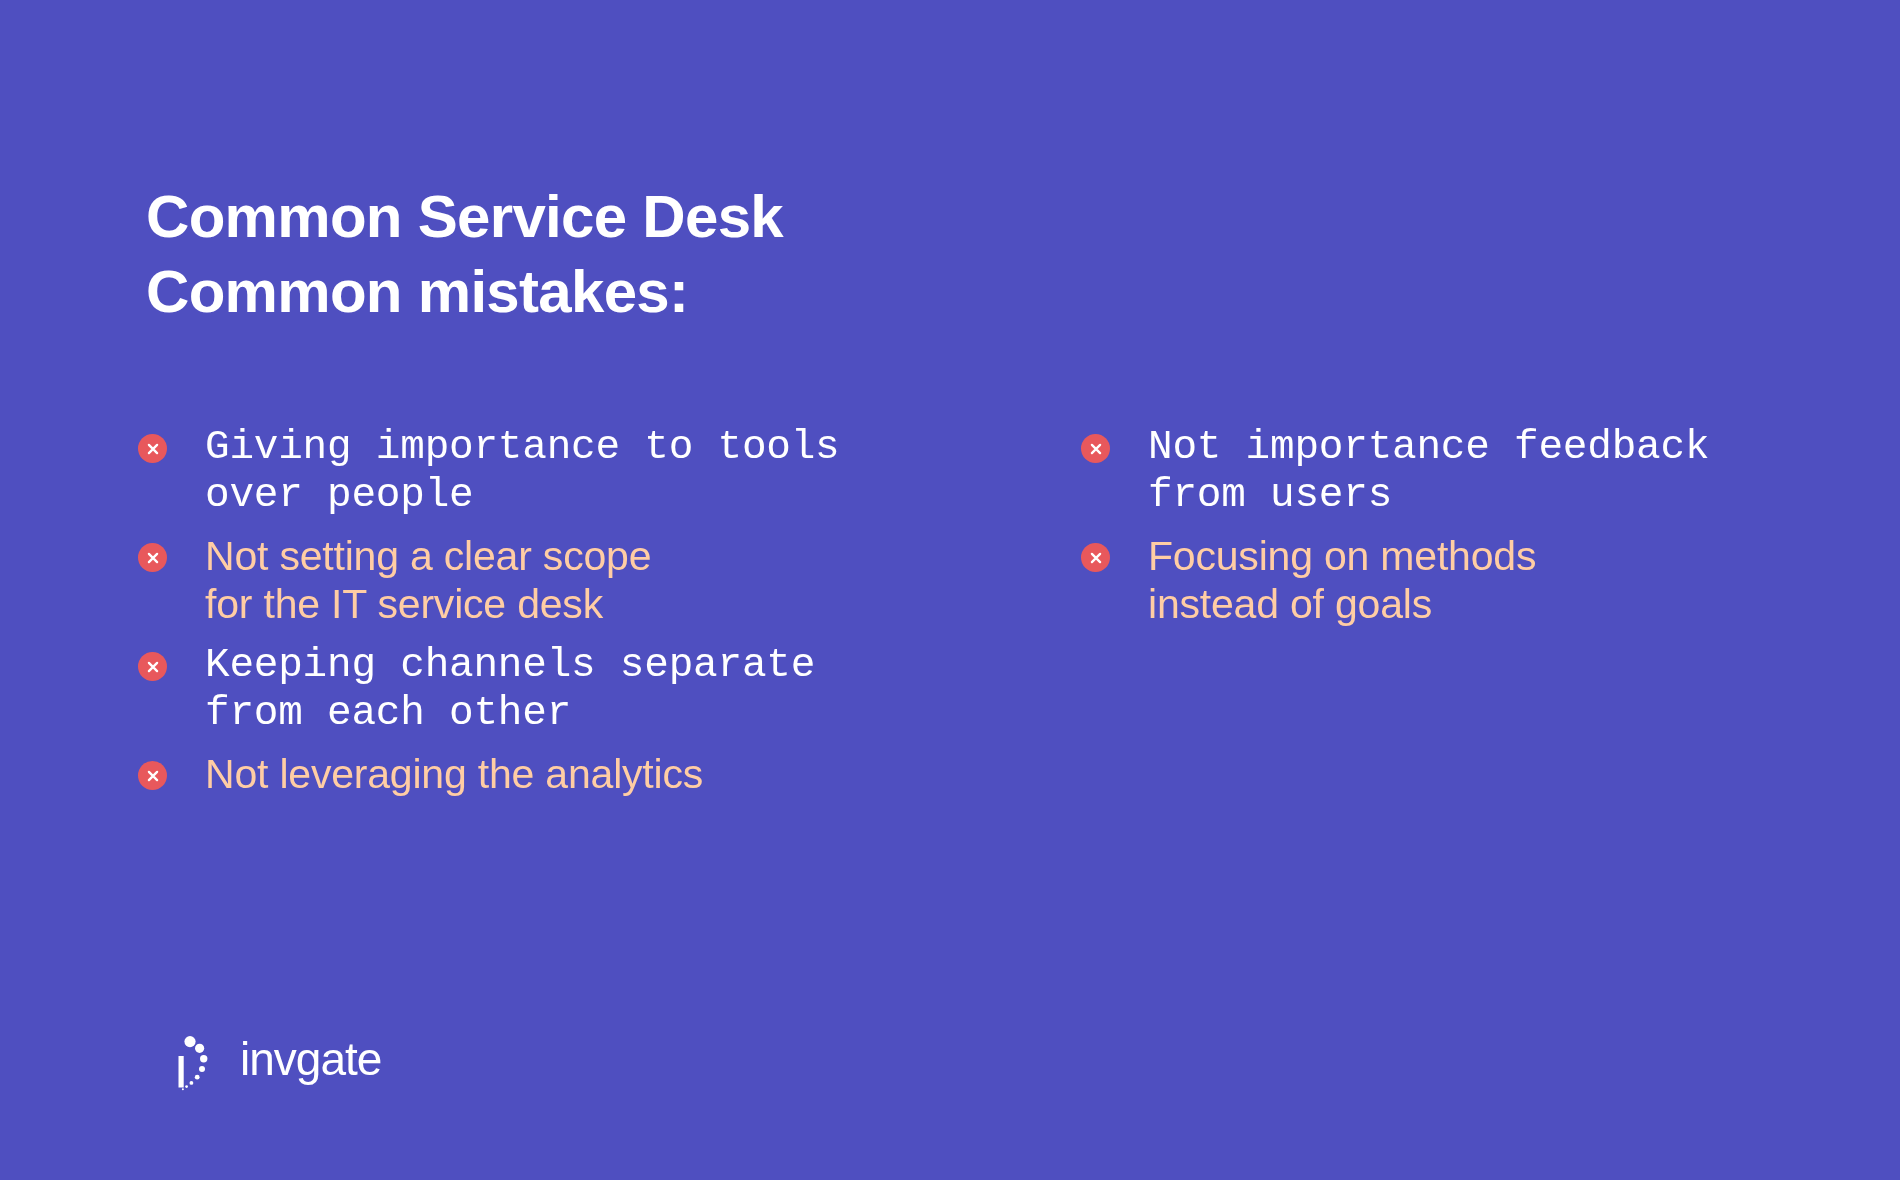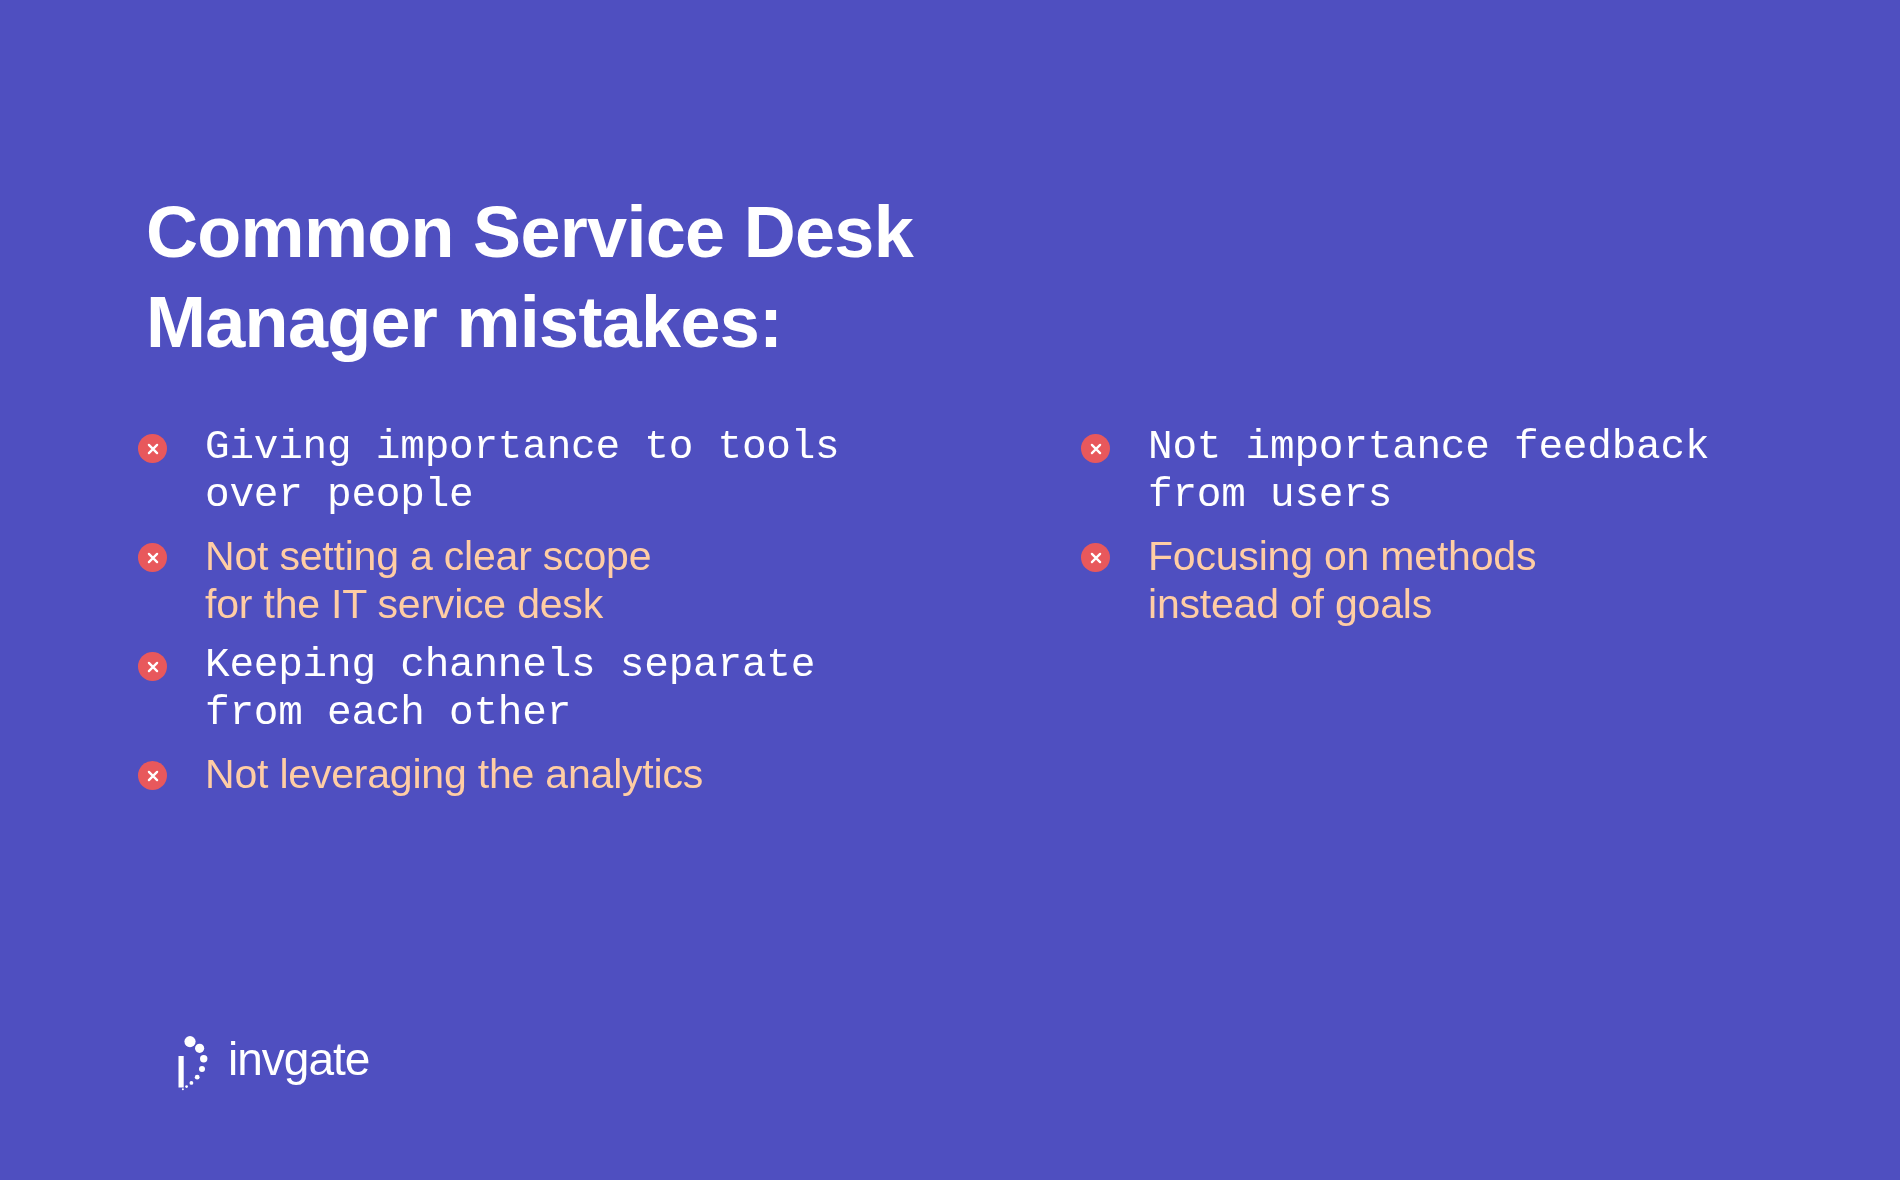--- a/index.html
+++ b/index.html
@@ -21,21 +21,21 @@
     background: #4f4fc0;
   }
 
   
   #title {
     position: absolute;
     left: 146px;
     top: 140px;
     width: 1100px;
     color: #ffffff;
-    font-size: 72px;
+    font-size: 60px;
     font-weight: bold;
     line-height: 1.24;
     letter-spacing: -0.7px;
   }
   #title .tline {
     display: block;
     white-space: nowrap;
   }
 
   
@@ -92,32 +92,32 @@
     top: 1032px;
     display: flex;
     align-items: center;
   }
   #logo-mark {
     width: 62px;
     height: 62px;
     display: block;
   }
   #logo-word {
-    margin-left: 16px;
+    margin-left: 28px;
     display: block;
   }
 </style>
 </head>
 <body>
 
 <div id="slide">
 
   <h1 id="title">
     <span class="tline">Common Service Desk</span>
-    <span class="tline">Manager mistakes:</span>
+    <span class="tline">Common mistakes:</span>
   </h1>
 
   <div id="columns">
     <div class="column" id="col-left">
         <div class="bullet-item">
           <span class="xmark">
             <svg width="15" height="15" viewBox="0 0 15 15">
               <path d="M3.4 3.4 L11.6 11.6 M11.6 3.4 L3.4 11.6" stroke="#ffffff" stroke-width="2.3" stroke-linecap="round" fill="none"></path>
             </svg>
           </span>

